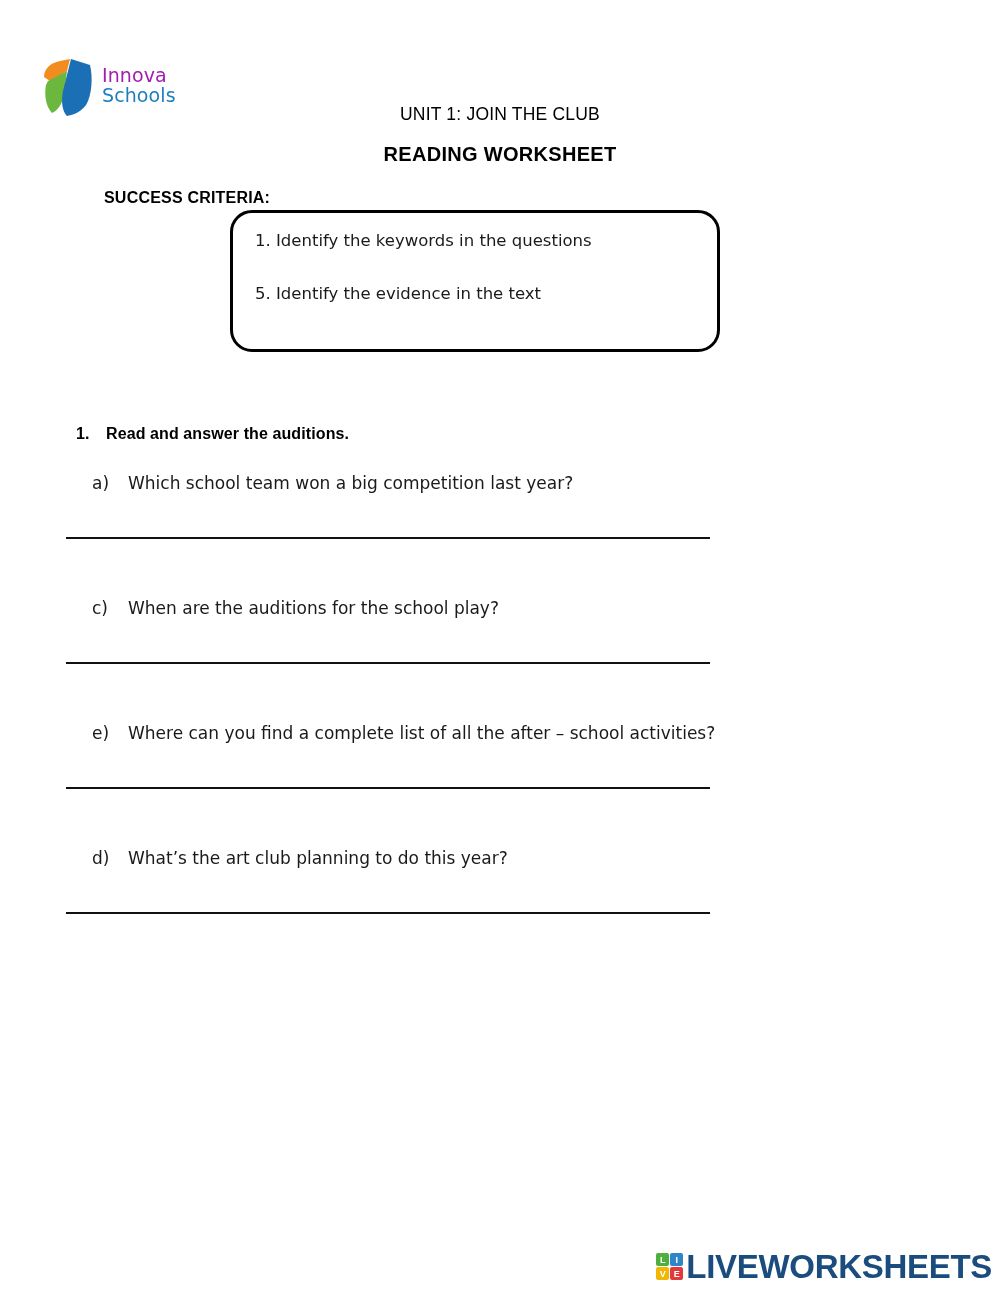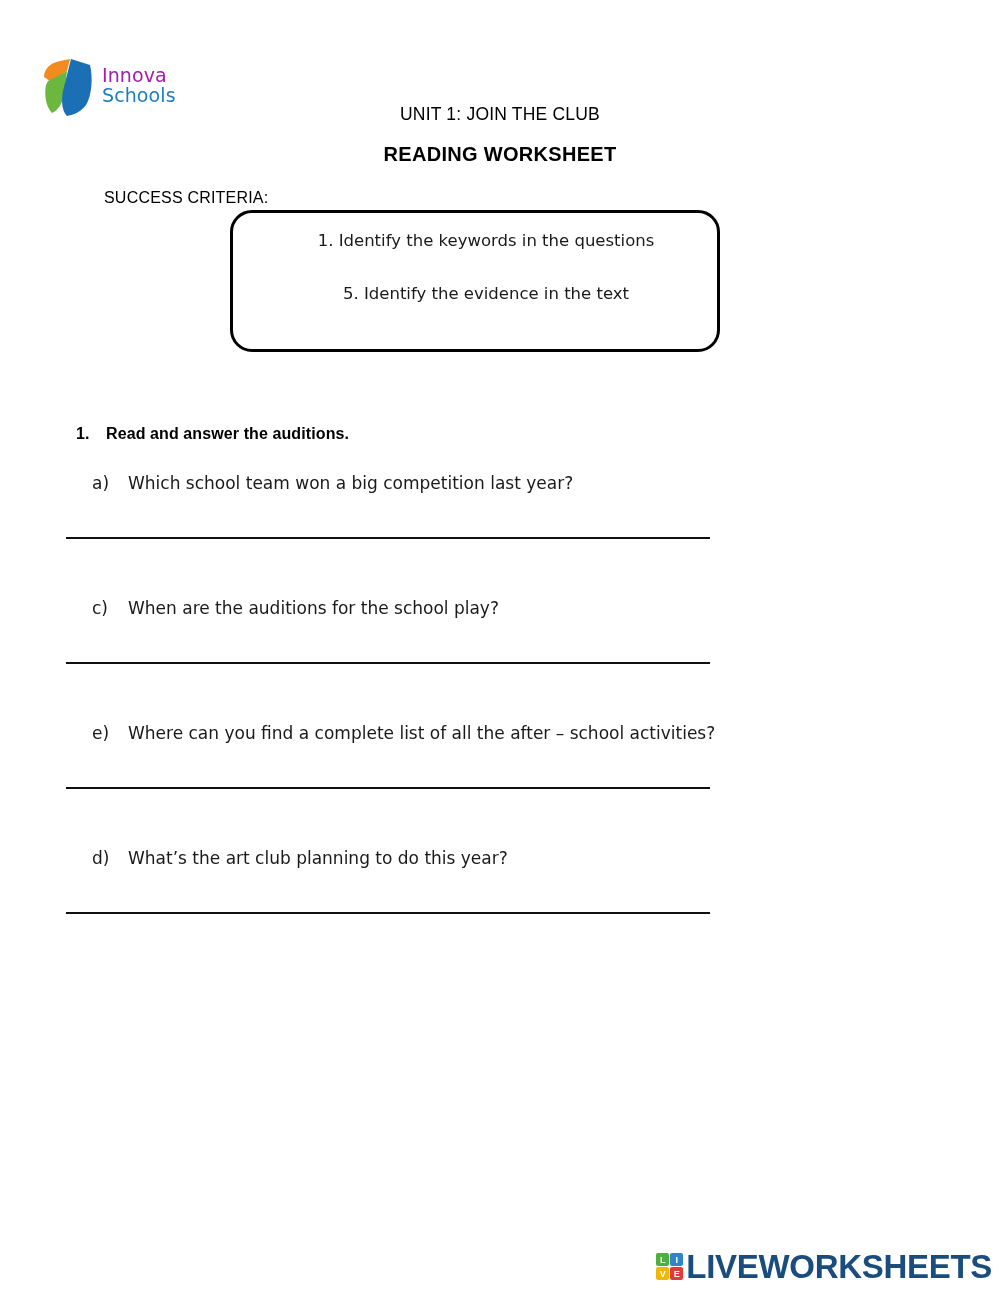--- a/index.html
+++ b/index.html
@@ -63,35 +63,34 @@
     font-weight: bold;
     letter-spacing: 0.3px;
   }
 
   
   .criteria-label {
     position: absolute;
     left: 104px;
     top: 189px;
     font-size: 16px;
-    font-weight: normal;
+    font-weight: bold;
     letter-spacing: 0.2px;
   }
   .criteria-box {
     position: absolute;
     left: 230px;
     top: 210px;
     width: 490px;
     height: 142px;
     box-sizing: border-box;
     border: 3px solid #000000;
     border-radius: 22px;
     background: #ffffff;
     padding: 18px 0 0 22px;
-    text-align: center;
   }
   .criteria-item {
     font-family: "DejaVu Sans", sans-serif;
     font-size: 16.5px;
     color: #1a1a1a;
     line-height: 1.2;
   }
   .criteria-item + .criteria-item {
     margin-top: 33px;
   }

